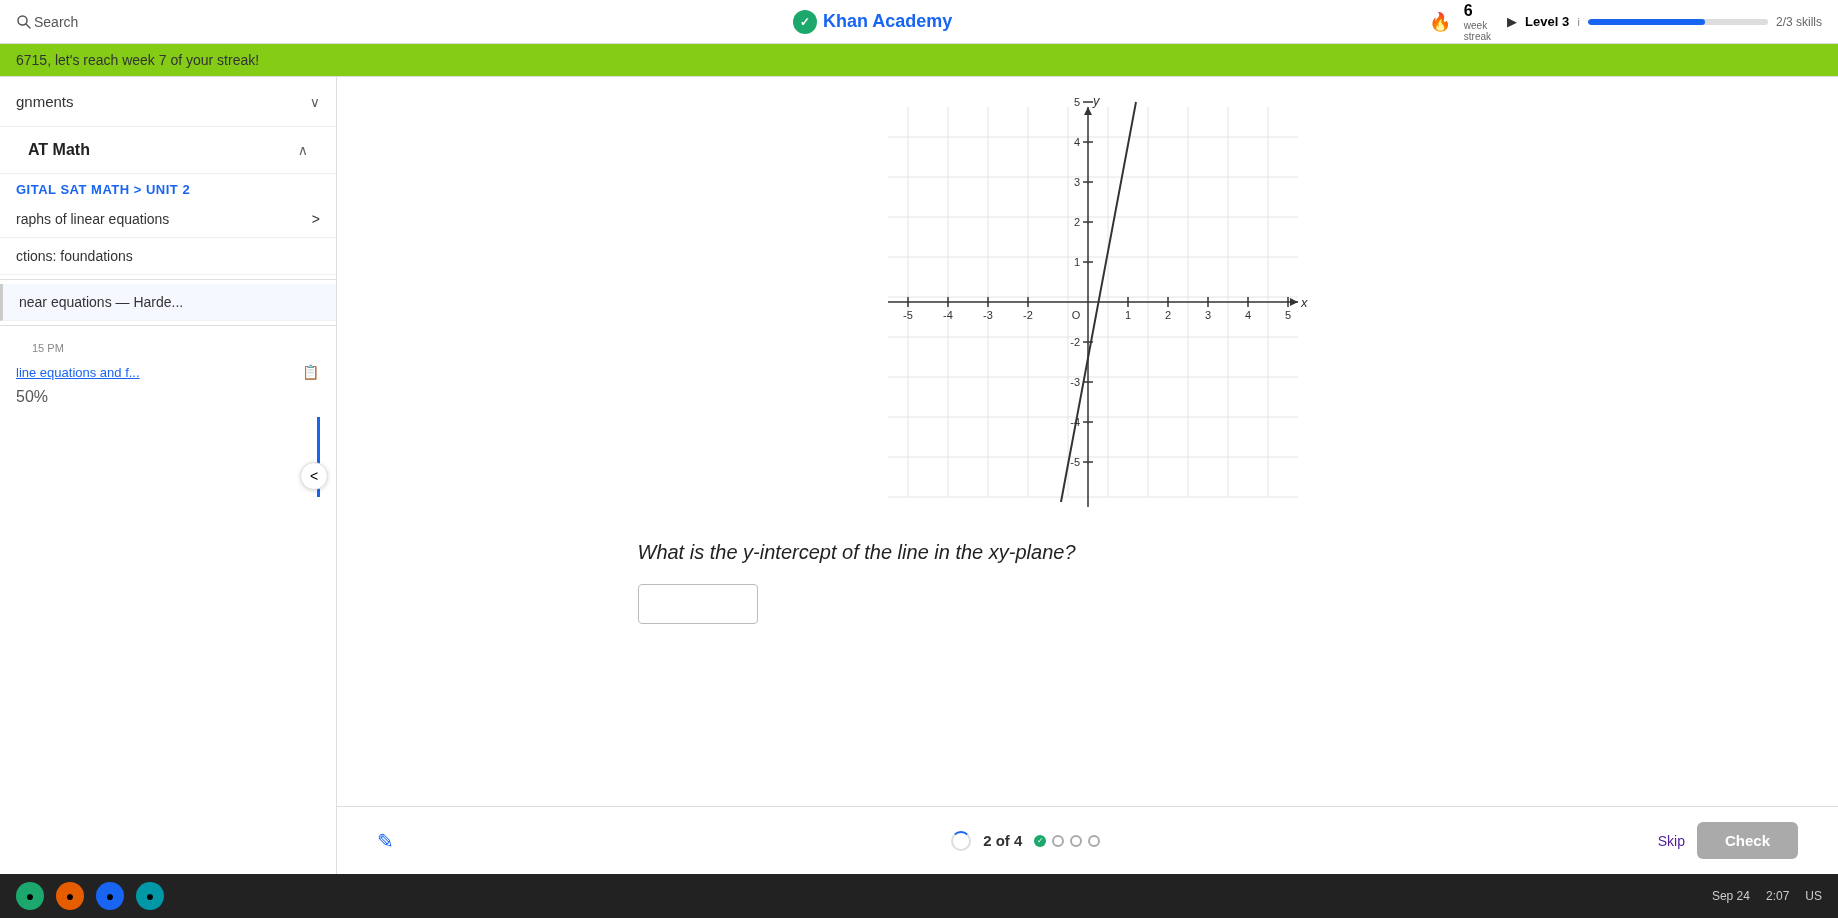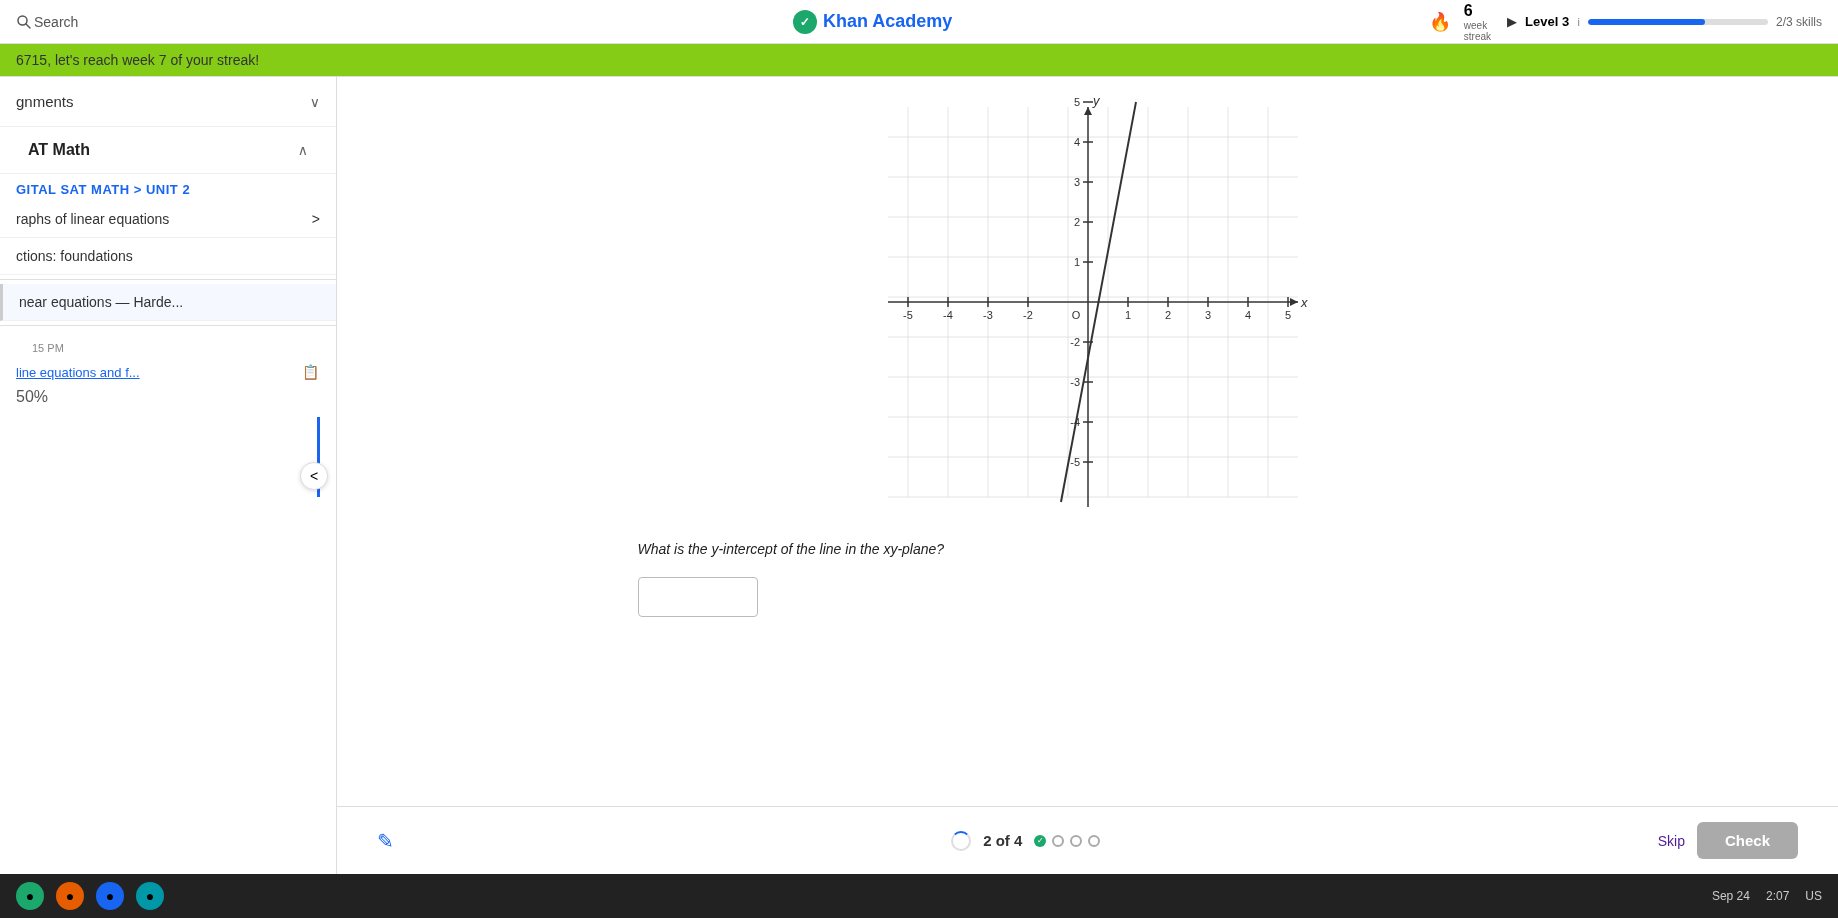--- a/index.html
+++ b/index.html
@@ -226,21 +226,21 @@
 
     
     .graph-container {
       display: flex;
       justify-content: center;
       margin-bottom: 24px;
     }
 
     
     .question-text {
-      font-size: 14px;
+      font-size: 20px;
       color: #222;
       margin-bottom: 20px;
       font-style: italic;
     }
 
     
     .answer-box {
       width: 120px;
       height: 40px;
       border: 1px solid #bbb;

